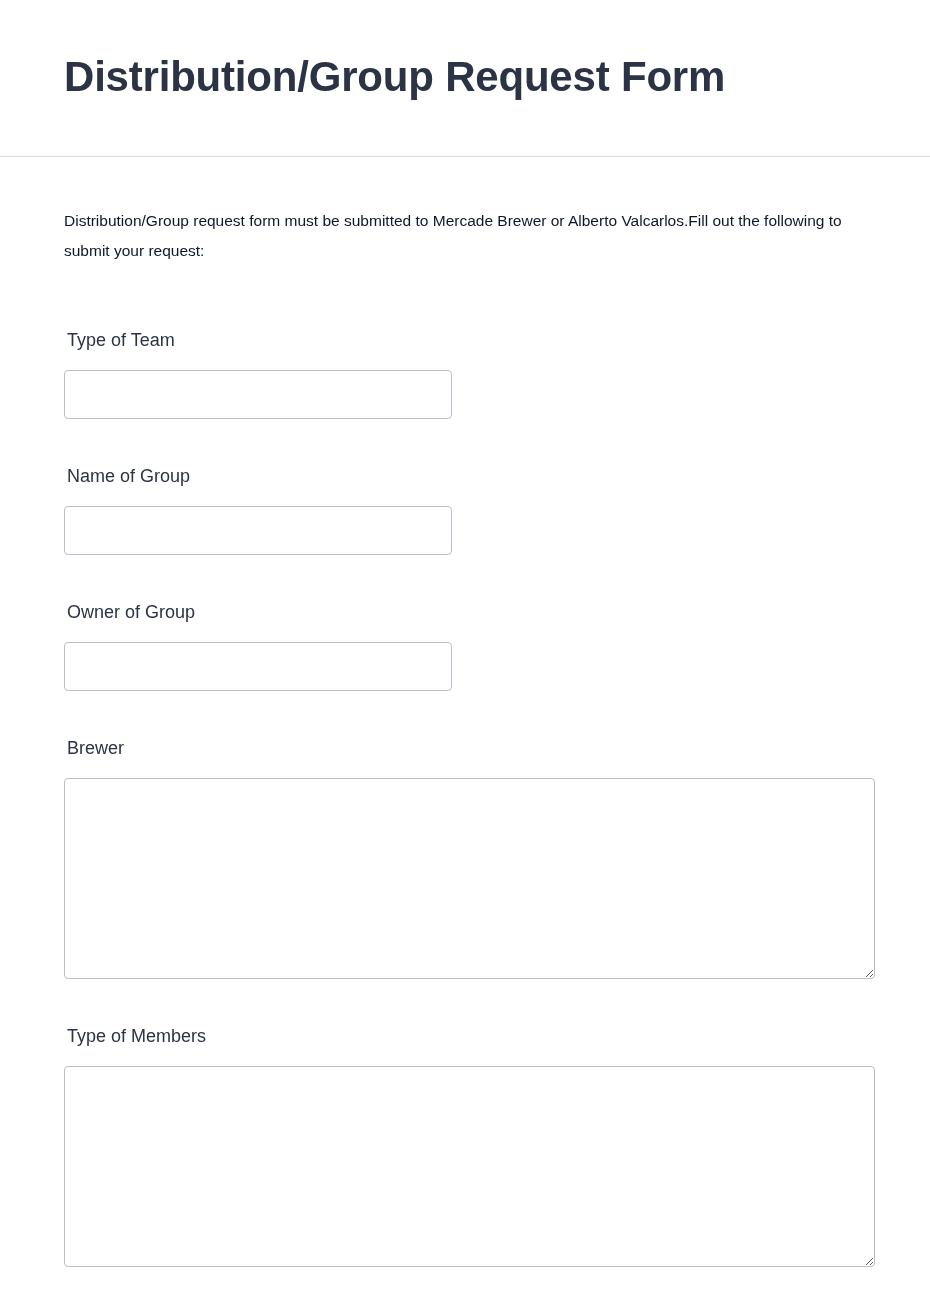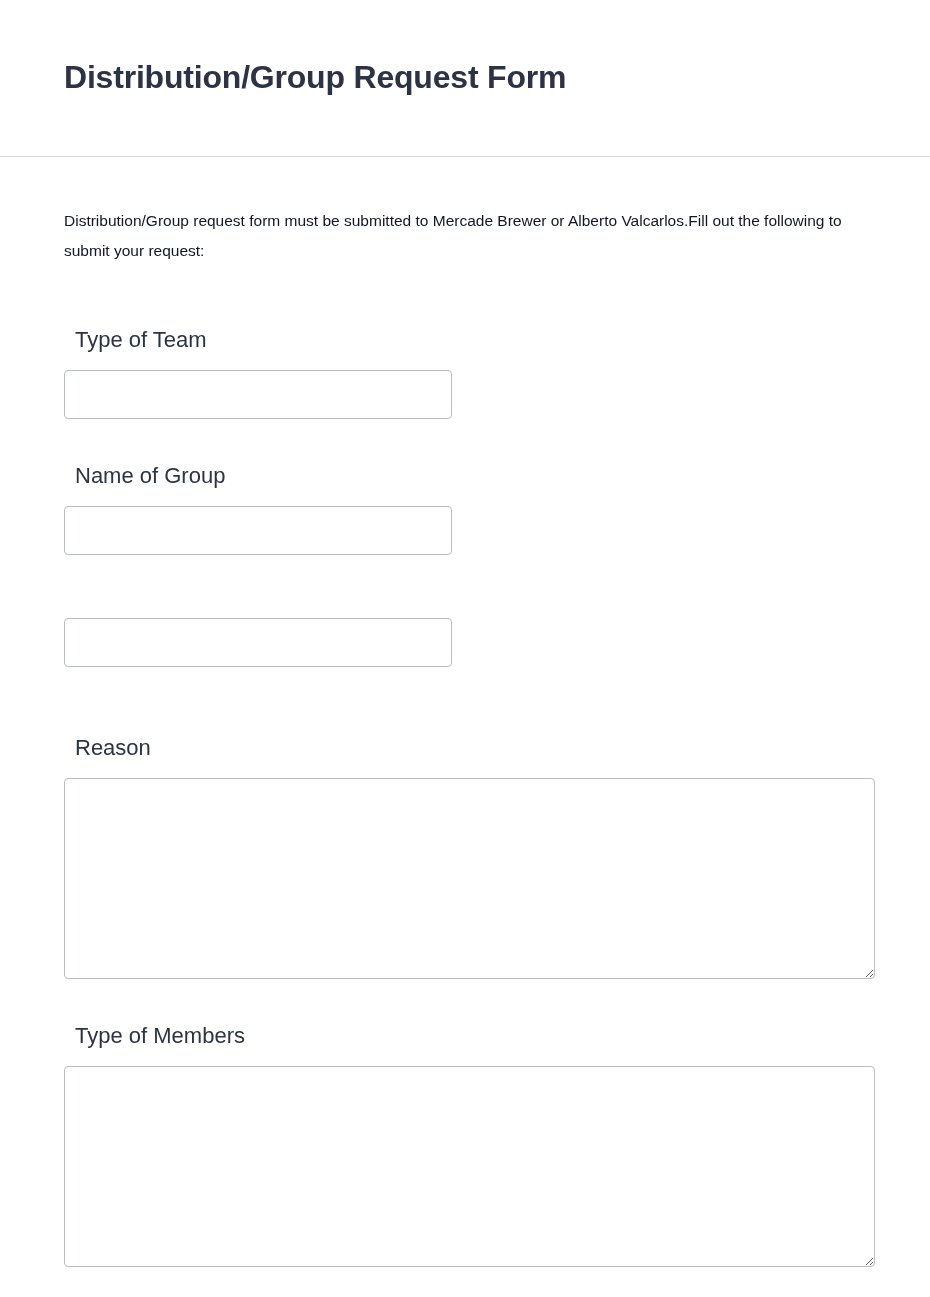--- a/index.html
+++ b/index.html
@@ -16,41 +16,41 @@
       position: absolute;
       left: 0; top: 0;
       width: 930px;
       height: 157px;
       border-bottom: 1px solid #d8dae0;
     }
     .page-title {
       position: absolute;
       left: 64px;
       top: 52px;
-      font-size: 32px;
+      font-size: 42px;
       font-weight: bold;
       color: #2c3345;
       letter-spacing: -0.2px;
       line-height: 50px;
       white-space: nowrap;
     }
     .intro {
       position: absolute;
       left: 64px;
       top: 206px;
       width: 820px;
       font-size: 15.5px;
       line-height: 30px;
       color: #0f172a;
     }
     .field { position: absolute; left: 64px; }
     .field-label {
       display: block;
-      margin-left: 11px;
-      font-size: 22px;
+      margin-left: 3px;
+      font-size: 18px;
       line-height: 24px;
       color: #2c3345;
     }
     .text-input {
       display: block;
       margin-top: 18px;
       width: 388px;
       height: 49px;
       border: 1px solid #b8bdc9;
       border-radius: 4px;
@@ -93,24 +93,25 @@
   <label class="field-label" for="input-type-of-team">Type of Team</label>
   <input class="text-input" id="input-type-of-team" type="text" placeholder="" style="">
 </div>
 
 <div class="field" id="field-name-of-group">
   <label class="field-label" for="input-name-of-group">Name of Group</label>
   <input class="text-input" id="input-name-of-group" type="text" placeholder="" style="">
 </div>
 
 <div class="field" id="field-owner-of-group">
+  <label class="field-label" for="input-owner-of-group">Owner of Group</label>
   <input class="text-input" id="input-owner-of-group" type="text" placeholder="" style="">
 </div>
 
 <div class="field" id="field-reason">
-  <label class="field-label" for="input-reason">Reason</label>
+  <label class="field-label" for="input-reason">Brewer</label>
   <textarea class="text-area" id="input-reason" placeholder="" style=""></textarea>
 </div>
 
 <div class="field" id="field-list-of-members">
   <label class="field-label" for="input-list-of-members">Type of Members</label>
   <textarea class="text-area" id="input-list-of-members" placeholder="" style=""></textarea>
 </div>
 
 </body></html>

